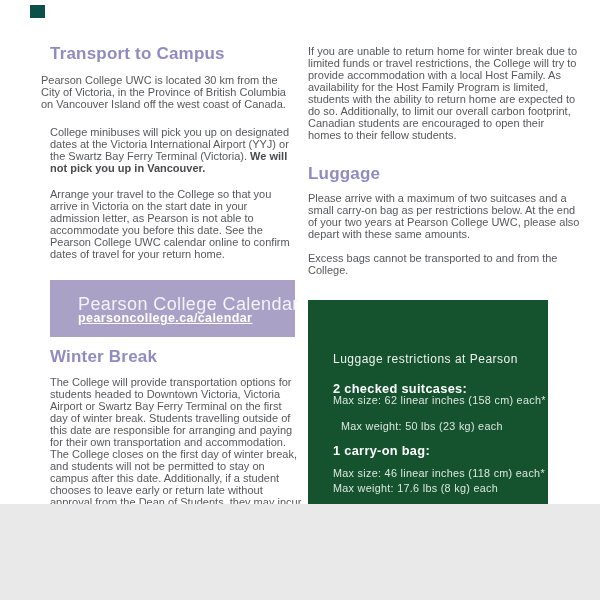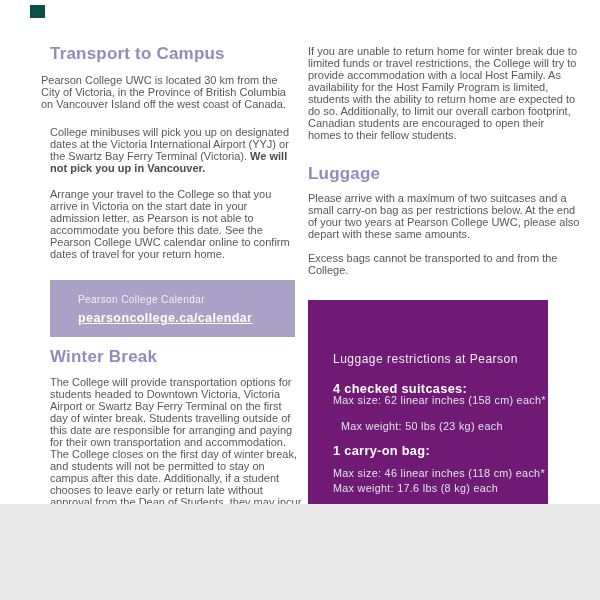--- a/index.html
+++ b/index.html
@@ -21,31 +21,31 @@
     position:absolute; width:248px; font-size:11px; line-height:12px;
     color:#57585b;
   }
   .para strong { color:#4a4b4e; }
   .col-right { width:272px; }
   .calendar-box {
     position:absolute; left:50px; top:280px; width:245px; height:57px;
     background:#a9a1c6;
   }
   .calendar-box .label {
-    position:absolute; left:28px; top:14px; font-size:10px; color:#f4f2f8;
+    position:absolute; left:28px; top:14px; font-size:18px; color:#f4f2f8;
     letter-spacing:0.4px; white-space:nowrap;
   }
   .calendar-box .link {
     position:absolute; left:28px; top:31px; font-size:12.5px; font-weight:700;
     color:#ffffff; letter-spacing:0.4px; text-decoration:underline;
     white-space:nowrap; cursor:pointer;
   }
   .luggage-box {
     position:absolute; left:308px; top:300px; width:240px; height:295px;
-    background:#701a75;
+    background:#14532d;
   }
   .luggage-box .bx { position:absolute; left:25px; white-space:nowrap; }
   .bx-title   { top:52px;  font-size:12px;   color:#eef1ef; letter-spacing:0.5px; }
   .bx-bold1   { top:81px;  font-size:12.8px; font-weight:700; color:#ffffff; letter-spacing:0.3px; }
   .bx-size1   { top:94px; font-size:10.8px; color:#dde6e3; letter-spacing:0.3px; }
   .bx-weight1 { top:120px; font-size:10.8px; color:#dde6e3; letter-spacing:0.3px;padding-left:8px; }
   .bx-bold2   { top:143px; font-size:12.8px; font-weight:700; color:#ffffff; letter-spacing:0.3px; }
   .bx-size2   { top:167px; font-size:10.8px; color:#dde6e3; letter-spacing:0.3px; }
   .bx-weight2 { top:182px; font-size:10.8px; color:#dde6e3; letter-spacing:0.3px; }
   .bx-note    { top:207px; font-size:10.8px; color:#dde6e3; letter-spacing:0.3px; }
@@ -80,21 +80,21 @@
   <div class="para col-right" style="left:308px; top:45px;">If you are unable to return home for winter break due to limited funds or travel restrictions, the College will try to provide accommodation with a local Host Family. As availability for the Host Family Program is limited, students with the ability to return home are expected to do so. Additionally, to limit our overall carbon footprint, Canadian students are encouraged to open their homes to their fellow students.</div>
 
   <div class="heading" style="left:308px; top:164px;">Luggage</div>
 
   <div class="para col-right" style="left:308px; top:252px;">Excess bags cannot be transported to and from the College.</div>
 
   <div class="para col-right" style="left:308px; top:192px;">Please arrive with a maximum of two suitcases and a small carry-on bag as per restrictions below. At the end of your two years at Pearson College UWC, please also depart with these same amounts.</div>
 
   <div class="luggage-box">
     <div class="bx bx-title">Luggage restrictions at Pearson</div>
-    <div class="bx bx-bold1">4 checked suitcases:</div>
+    <div class="bx bx-bold1">2 checked suitcases:</div>
     <div class="bx bx-size1">Max size: 62 linear inches (158 cm) each*</div>
     <div class="bx bx-weight1">Max weight: 50 lbs (23 kg) each</div>
     <div class="bx bx-bold2">1 carry-on bag:</div>
     <div class="bx bx-size2">Max size: 46 linear inches (118 cm) each*</div>
     <div class="bx bx-weight2">Max weight: 17.6 lbs (8 kg) each</div>
     <div class="bx bx-note">* unexcused handles and wheels</div>
   </div>
 
   <div class="page-number">43</div>
 

